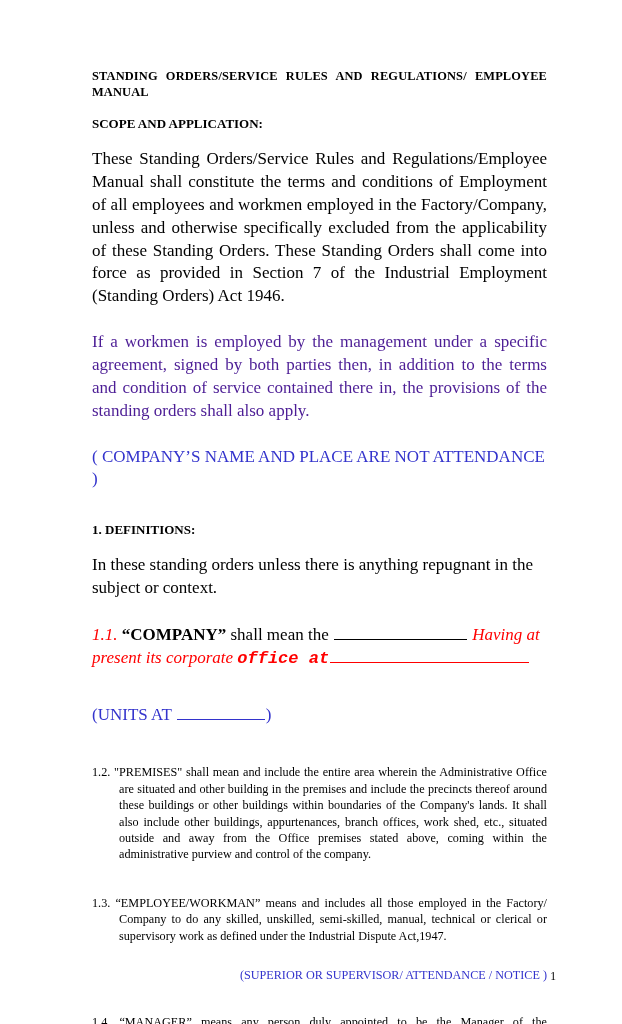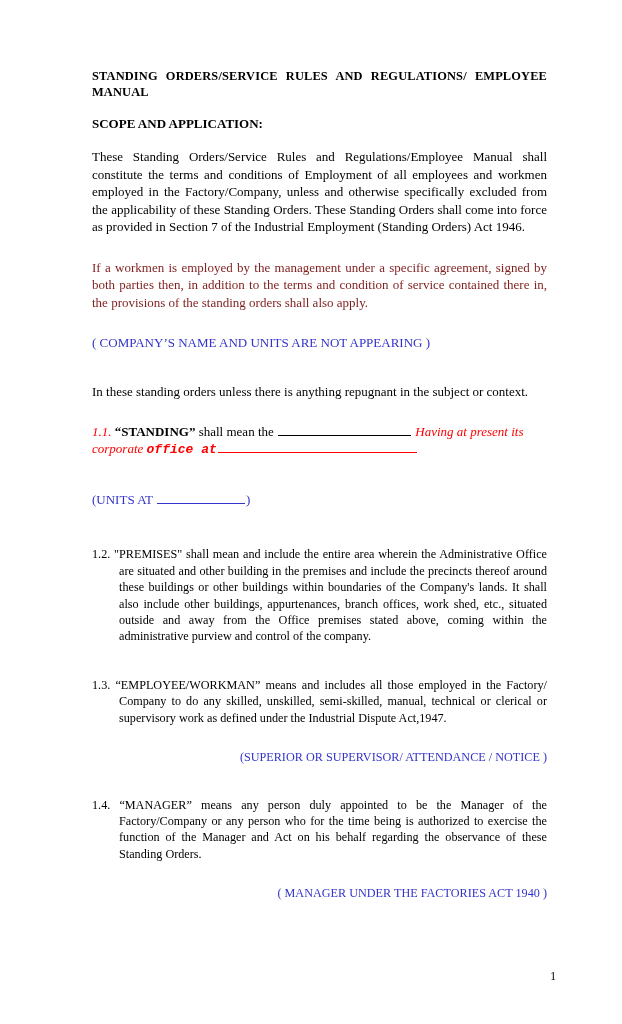--- a/index.html
+++ b/index.html
@@ -45,28 +45,28 @@
   .doc-title .ttl-line2 { display: block; }
 
   .section-heading {
     font-size: 13px;
     font-weight: bold;
     line-height: 1.30;
     margin: 0 0 15px 0;
   }
 
   .para {
-    font-size: 13px;
+    font-size: 17px;
     line-height: 1.345;
     text-align: justify;
     margin: 0 0 14px 0;
   }
   .para.last-ragged { text-align: left; }
 
-  .para.red { color: #7f1d1d; }
+  .para.red { color: #4c1d95; }
   .para.blue { color: #3333CC; }
 
   
   .item {
     font-size: 12.2px;
     line-height: 1.345;
     text-align: justify;
     margin: 0 0 14px 0;
     padding-left: 27px;
     text-indent: -27px;
@@ -140,32 +140,33 @@
     <div class="section-heading">SCOPE AND APPLICATION:</div>
 
     <p class="para">These Standing Orders/Service Rules and Regulations/Employee Manual shall constitute the terms and conditions of Employment of all employees and workmen employed in the Factory/Company, unless and otherwise specifically excluded from the applicability of these Standing Orders.  These Standing Orders shall come into force as provided in Section 7 of the Industrial Employment (Standing Orders) Act 1946.</p>
 
     <div class="spacer-sm"></div>
 
     <p class="para red">If a workmen is employed by the management under a specific agreement, signed by both parties then, in addition to the terms and condition of service contained there in, the provisions of the standing orders shall also apply.</p>
 
     <div class="spacer-sm"></div>
 
-    <p class="para blue last-ragged">( COMPANY’S NAME AND UNITS ARE NOT APPEARING )</p>
+    <p class="para blue last-ragged">( COMPANY’S NAME AND PLACE ARE NOT ATTENDANCE )</p>
 
     <div class="spacer-md"></div>
 
+    <div class="section-heading">1.  DEFINITIONS:</div>
 
     <p class="para last-ragged">In these standing orders unless there is anything repugnant in the subject or context.</p>
 
     <div class="spacer-sm"></div>
 
     <p class="para last-ragged">
       <span class="red-i">1.1.</span>
-      <span class="b">“STANDING”</span><span> shall mean the </span><span class="blank w160"></span>
+      <span class="b">“COMPANY”</span><span> shall mean the </span><span class="blank w160"></span>
       <span class="red-i">Having at present its corporate</span>
       <span class="red-i-u">office at</span><span class="blank red-rule w230"></span>
     </p>
 
     <div class="spacer-sm"></div>
 
 
     <div class="spacer-sm"></div>
 
     <p class="para blue last-ragged">

